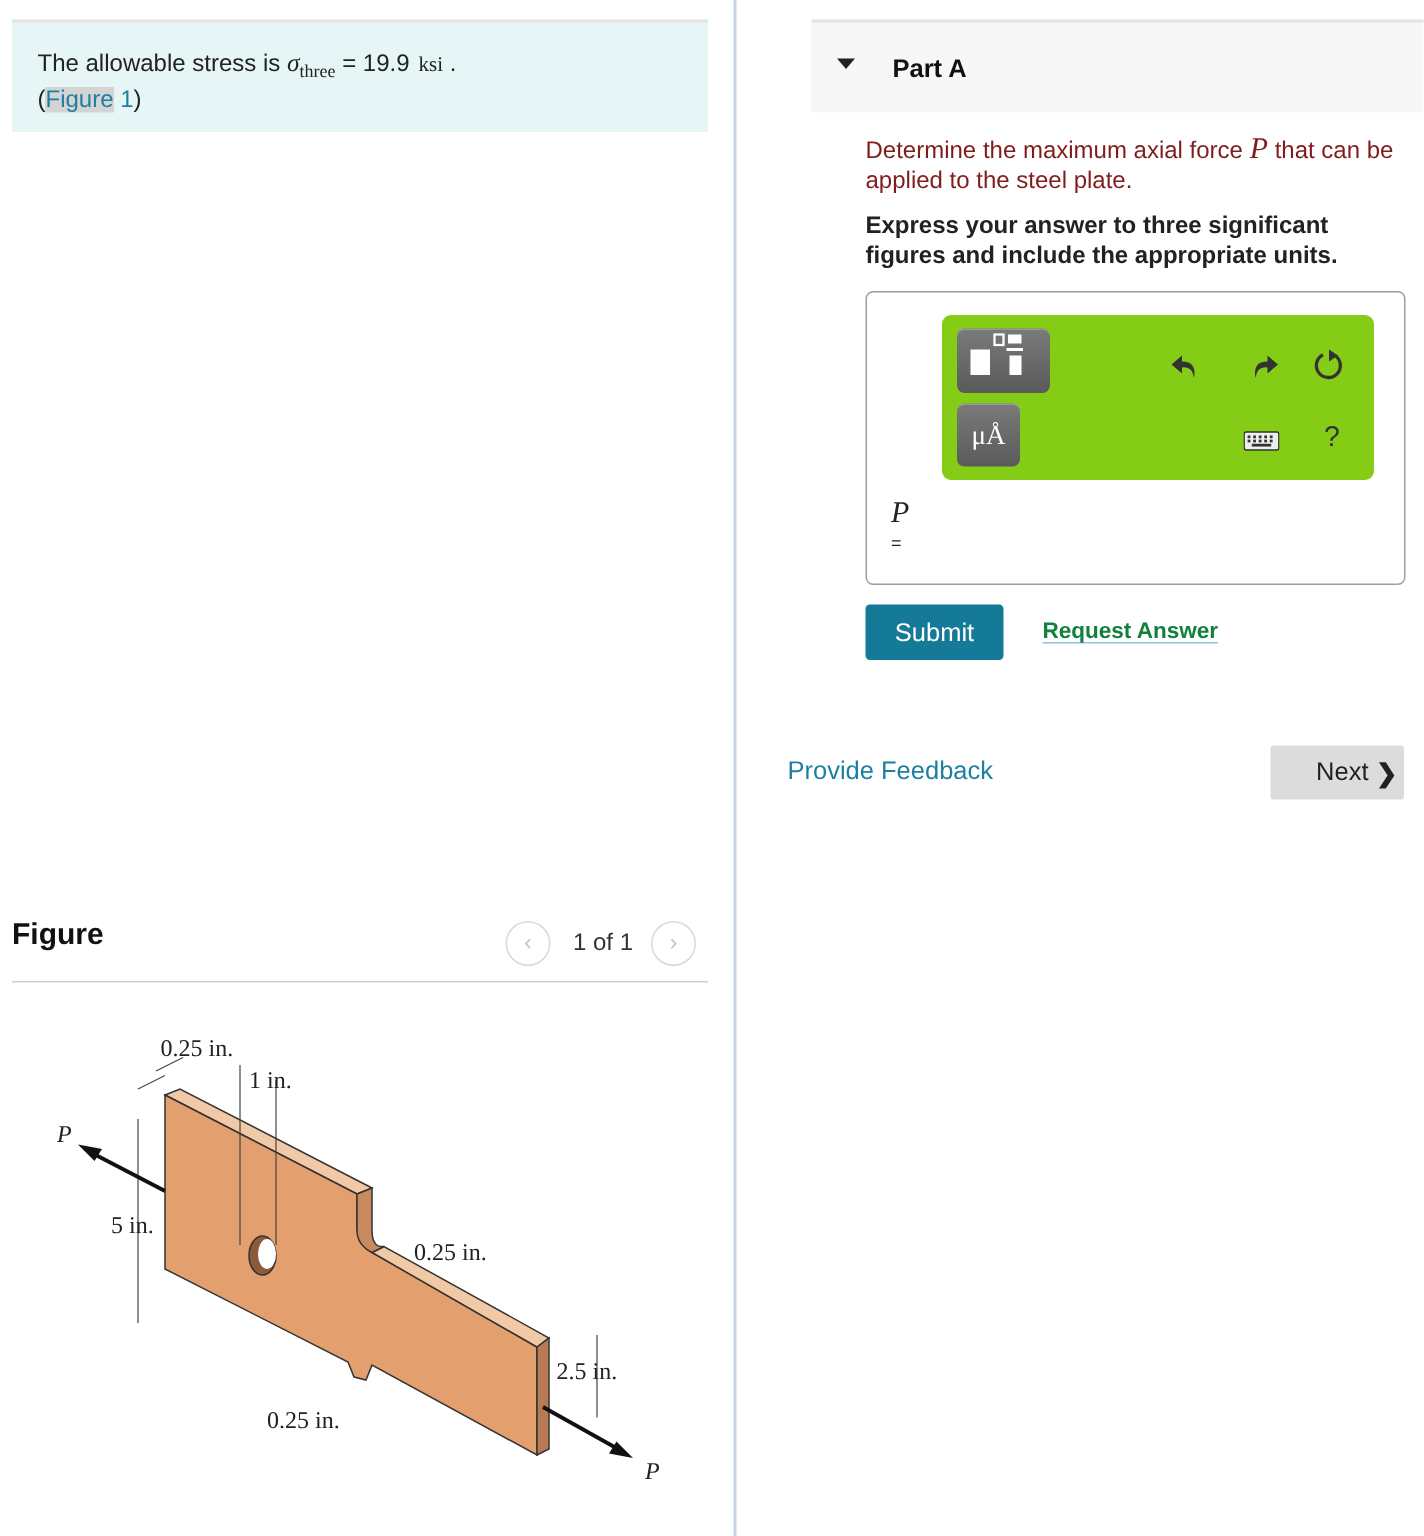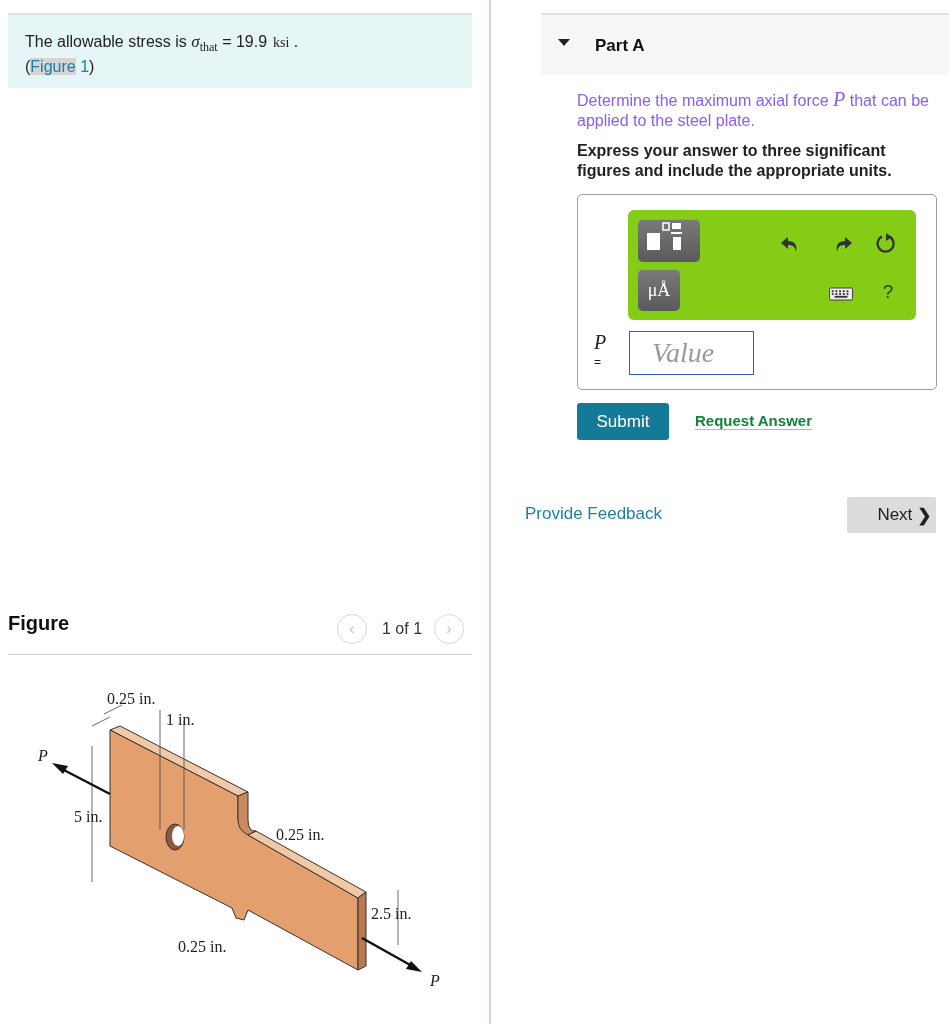--- a/index.html
+++ b/index.html
@@ -35,21 +35,21 @@
 
   
   .part-header {
     position: absolute; left: 541px; top: 13px; width: 413px; height: 62px;
     background: #f7f7f7; border-top: 2px solid #e3e3e3; box-sizing: border-box;
   }
   .part-caret { position: absolute; left: 17px; top: 24px; width: 0; height: 0;
     border-left: 6px solid transparent; border-right: 6px solid transparent; border-top: 7px solid #222; }
   .part-title { position: absolute; left: 54px; top: 21px; font-size: 17px; font-weight: bold; color: #111; }
 
-  .question { position: absolute; left: 577px; top: 89px; width: 360px; font-size: 16px; line-height: 20px; color: #8b5cf6; }
+  .question { position: absolute; left: 577px; top: 89px; width: 360px; font-size: 16px; line-height: 20px; color: #7f1d1d; }
   .question .var { font-family: "Liberation Serif", serif; font-style: italic; font-size: 20px; }
   .instruction { position: absolute; left: 577px; top: 141px; width: 360px; font-size: 16px; line-height: 20px; font-weight: bold; color: #222; }
 
   .answer-box {
     position: absolute; left: 577px; top: 194px; width: 360px; height: 196px;
     border: 1px solid #9e9e9e; border-radius: 5px; box-sizing: border-box; background: #fff;
   }
   .toolbar {
     position: absolute; left: 50px; top: 15px; width: 288px; height: 110px;
     background: #84cc16; border-radius: 6px;
@@ -95,21 +95,21 @@
   }
   .next-btn .chev { font-weight: bold; font-size: 17px; }
 </style>
 </head>
 <body>
 
 <div class="divider-v"></div>
 
 <div class="intro-box">
   <div class="intro-text">
-    <span>The allowable stress is </span><span class="math">σ</span><span class="math-sub">that</span><span> = 19.9</span><span class="math-unit">ksi</span><span> .</span><br>
+    <span>The allowable stress is </span><span class="math">σ</span><span class="math-sub">three</span><span> = 19.9</span><span class="math-unit">ksi</span><span> .</span><br>
     <span>(</span><a class="fig-link"><span class="hl">Figure</span><span> 1</span></a><span>)</span>
   </div>
 </div>
 
 <div class="figure-title">Figure</div>
 <div class="pager">
   <div class="pager-btn">
       <span>‹</span>
     </div>
   <span class="pager-label">1 of 1</span>
@@ -213,21 +213,20 @@
             <rect x="6" y="9" width="14" height="2"></rect>
           </g>
         </svg>
     </div>
     <div class="tool-icon help">
       <span>?</span>
     </div>
   </div>
   <div class="eq-label">P</div>
   <div class="eq-sign">=</div>
-  <input class="input-field value-input" type="text" placeholder="Value" style="">
 </div>
 
 <button class="submit-btn">Submit</button>
 <a class="request-link">Request Answer</a>
 
 <a class="feedback-link">Provide Feedback</a>
 <button class="next-btn">
   <span>Next</span>
   <span class="chev">❯</span>
 </button>

